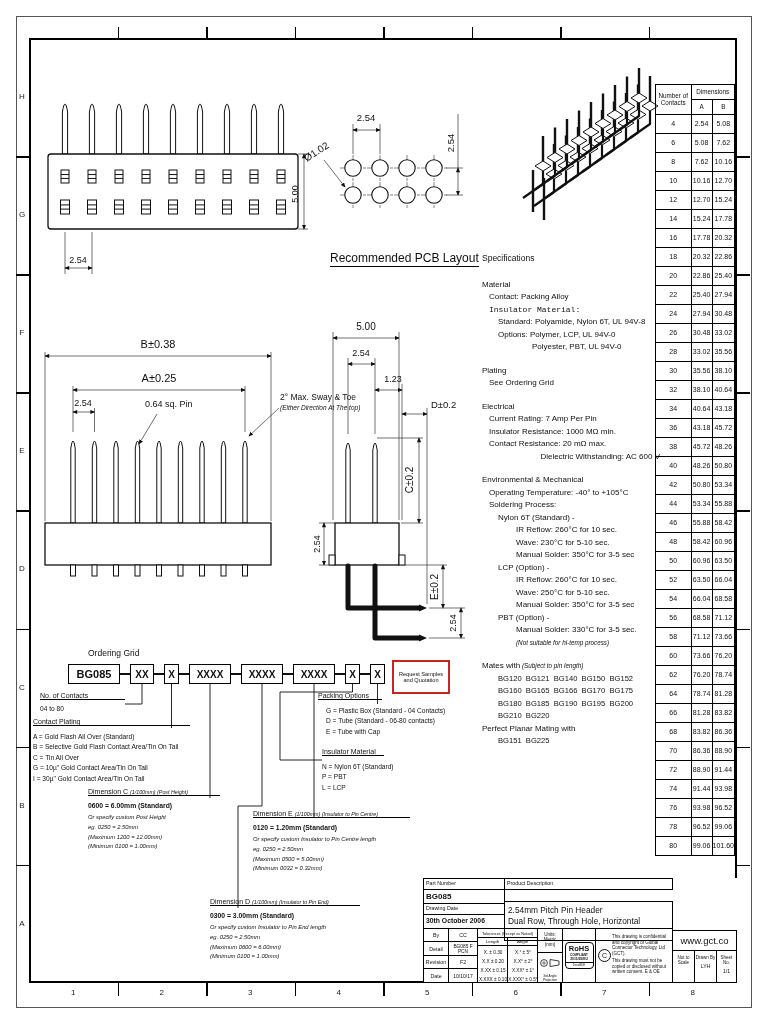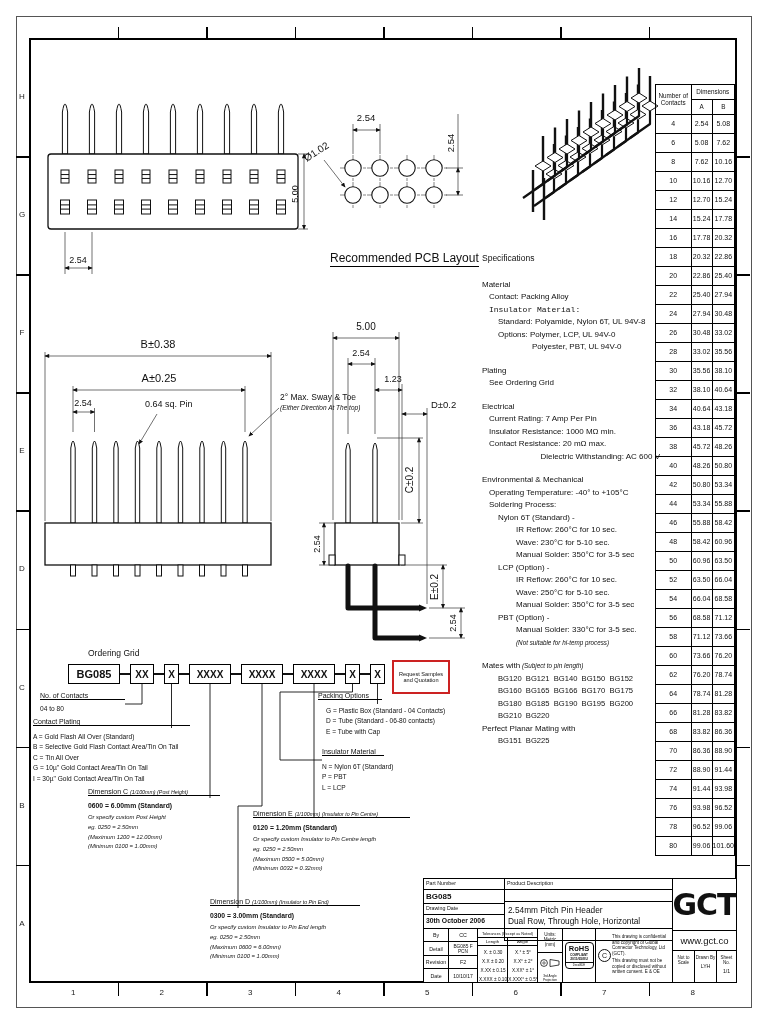--- a/index.html
+++ b/index.html
@@ -793,23 +793,20 @@
         <div style="font-size:2.8px;border-top:0.5px solid #111;margin-top:1px;">DecaBDE</div>
       </div>
     </div>
 
     <div class="tb-cell" style="left:172px;top:50px;width:78px;height:55px;">
       <div class="abs" style="left:2px;top:20px;width:11px;height:11px;border:0.8px solid #111;border-radius:50%;font-size:7px;text-align:center;line-height:11px;">C</div>
       <div class="abs" style="left:16px;top:5px;width:60px;font-size:4.5px;line-height:5.6px;">This drawing is confidential and copyright of Global Connector Technology, Ltd (GCT).</div>
       <div class="abs" style="left:16px;top:29px;width:60px;font-size:4.5px;line-height:5.6px;">This drawing must not be copied or disclosed without written consent. E &amp; OE</div>
     </div>
 
-    <div class="tb-cell cx" style="left:249px;top:0;width:65px;height:53px;">
-        <span class="gct-logo">GCT</span>
-      </div>
     <div class="tb-cell cx" style="left:249px;top:52px;width:65px;height:21px;font-size:9.5px;">www.gct.co</div>
     <div class="tb-cell" style="left:249px;top:72px;width:23px;height:33px;font-size:4.5px;text-align:center;padding-top:4px;">
       <div>Not to</div>
       <div>Scale</div>
     </div>
     <div class="tb-cell" style="left:271px;top:72px;width:23px;height:33px;font-size:4.5px;text-align:center;padding-top:4px;">
       <div>Drawn By</div>
       <div style="font-size:5.2px;margin-top:3px;">LYH</div>
     </div>
     <div class="tb-cell" style="left:293px;top:72px;width:21px;height:33px;font-size:4.5px;text-align:center;padding-top:4px;">

